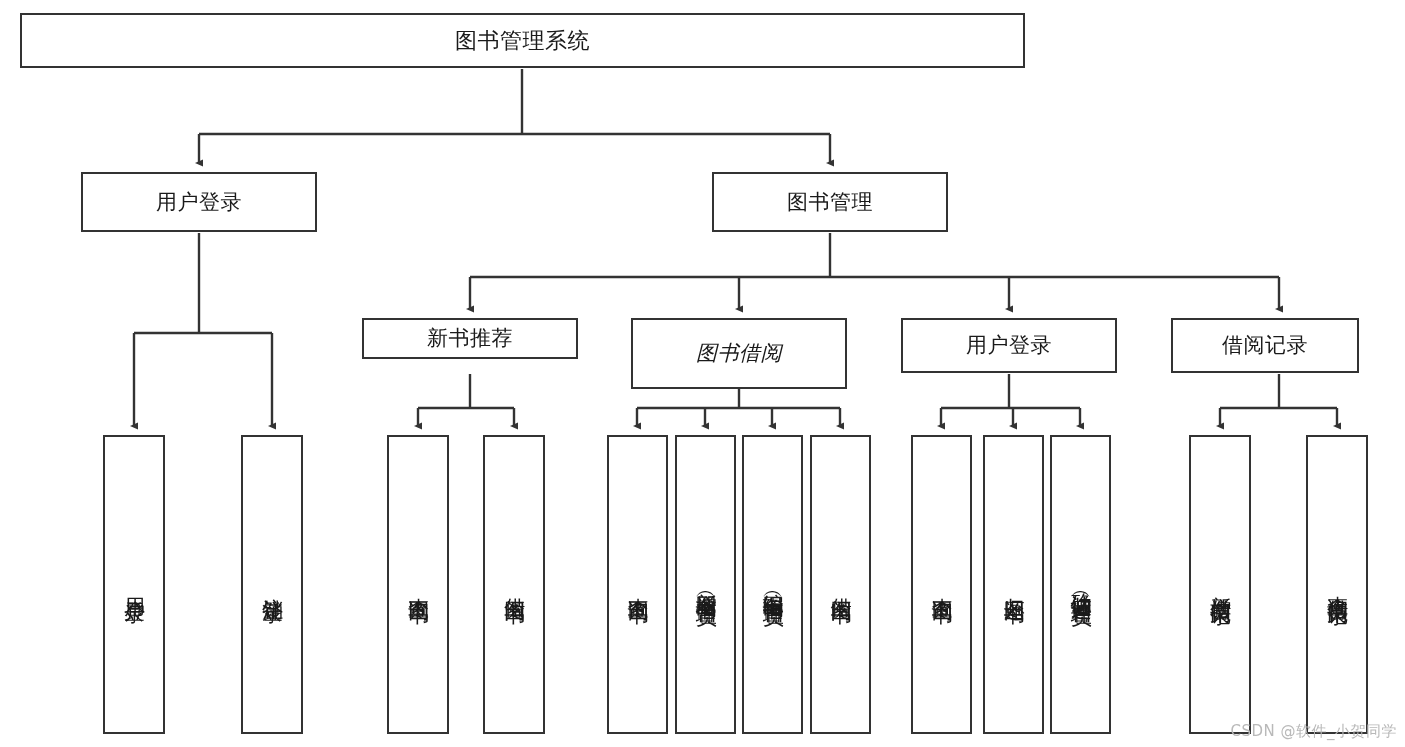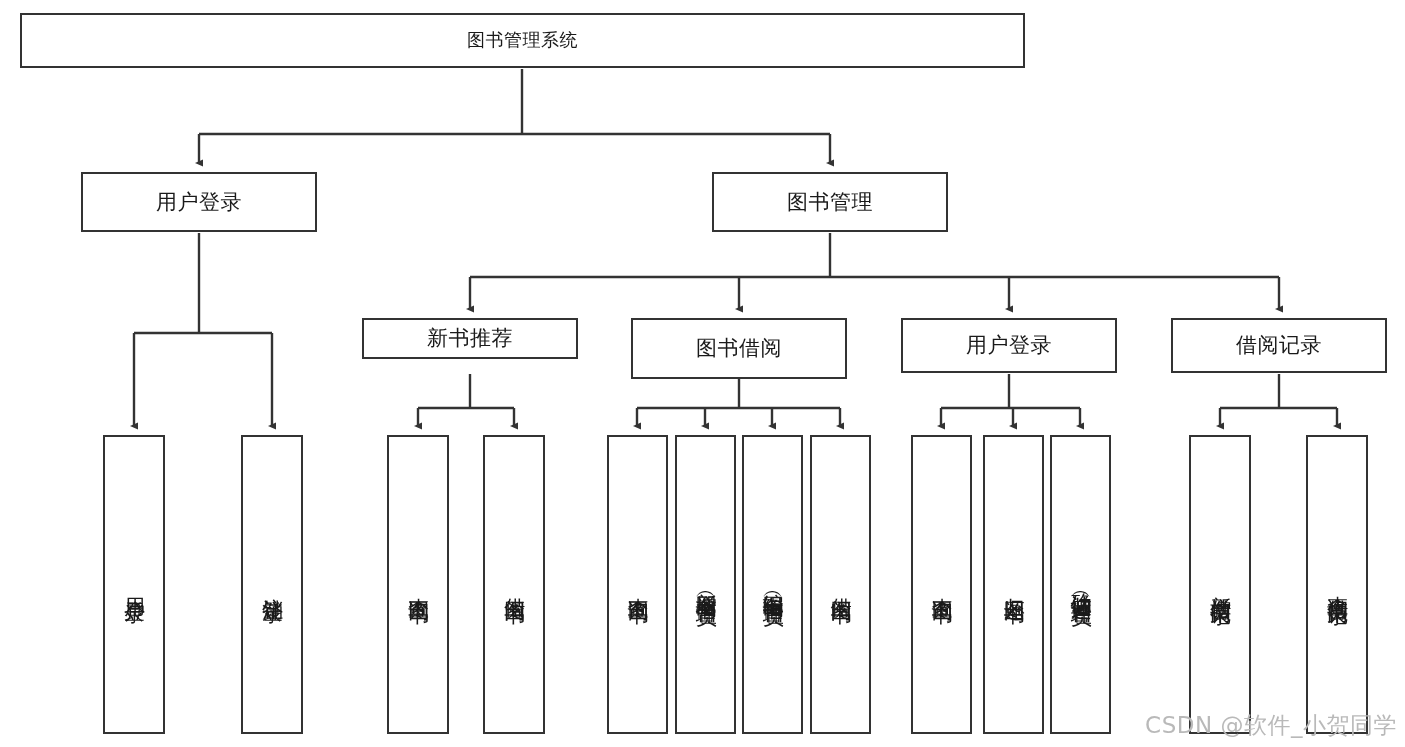--- a/index.html
+++ b/index.html
@@ -53,26 +53,26 @@
   }
   .node.vert .node-label {
     writing-mode: vertical-rl;
     text-orientation: upright;
     font-size: 21px;
     line-height: 1.32;
     letter-spacing: 2px;
     white-space: normal;
     max-height: 100%;
   }
-  #root-node .node-label { font-size: 18px; }
+  #root-node .node-label { font-size: 22px; }
   .watermark {
     position: absolute;
     right: 8px;
     bottom: 6px;
-    font-size: 23px;
+    font-size: 15px;
     color: #b9b9b9;
     letter-spacing: 0.5px;
     white-space: nowrap;
     font-family: "DejaVu Sans", "Liberation Sans", sans-serif;
   }
 </style>
 </head>
 <body>
 
 <div id="diagram-root">
@@ -134,27 +134,27 @@
   <div class="node horiz" style="left: 81px; top: 172px; width: 236px; height: 60px;">
     <span class="node-label">用户登录</span>
   </div>
   <div class="node horiz" style="left: 712px; top: 172px; width: 236px; height: 60px;">
     <span class="node-label">图书管理</span>
   </div>
 
   <div class="node horiz" style="left: 362px; top: 318px; width: 216px; height: 41px;">
     <span class="node-label">新书推荐</span>
   </div>
-  <div class="node horiz" style="left: 631px; top: 318px; width: 216px; height: 61px;">
+  <div class="node horiz" style="left: 631px; top: 318px; width: 216px; height: 71px; font-style: italic;">
     <span class="node-label">图书借阅</span>
   </div>
   <div class="node horiz" style="left: 901px; top: 318px; width: 216px; height: 55px;">
     <span class="node-label">用户登录</span>
   </div>
-  <div class="node horiz" style="left: 1171px; top: 318px; width: 216px; height: 55px;">
+  <div class="node horiz" style="left: 1171px; top: 318px; width: 188px; height: 55px;">
     <span class="node-label">借阅记录</span>
   </div>
 
   <div class="node vert" style="left: 103px; top: 435px; width: 62px; height: 299px;">
     <span class="node-label">用户登录</span>
   </div>
   <div class="node vert" style="left: 241px; top: 435px; width: 62px; height: 299px;">
     <span class="node-label">注销登录</span>
   </div>
   <div class="node vert" style="left: 387px; top: 435px; width: 62px; height: 299px;">

